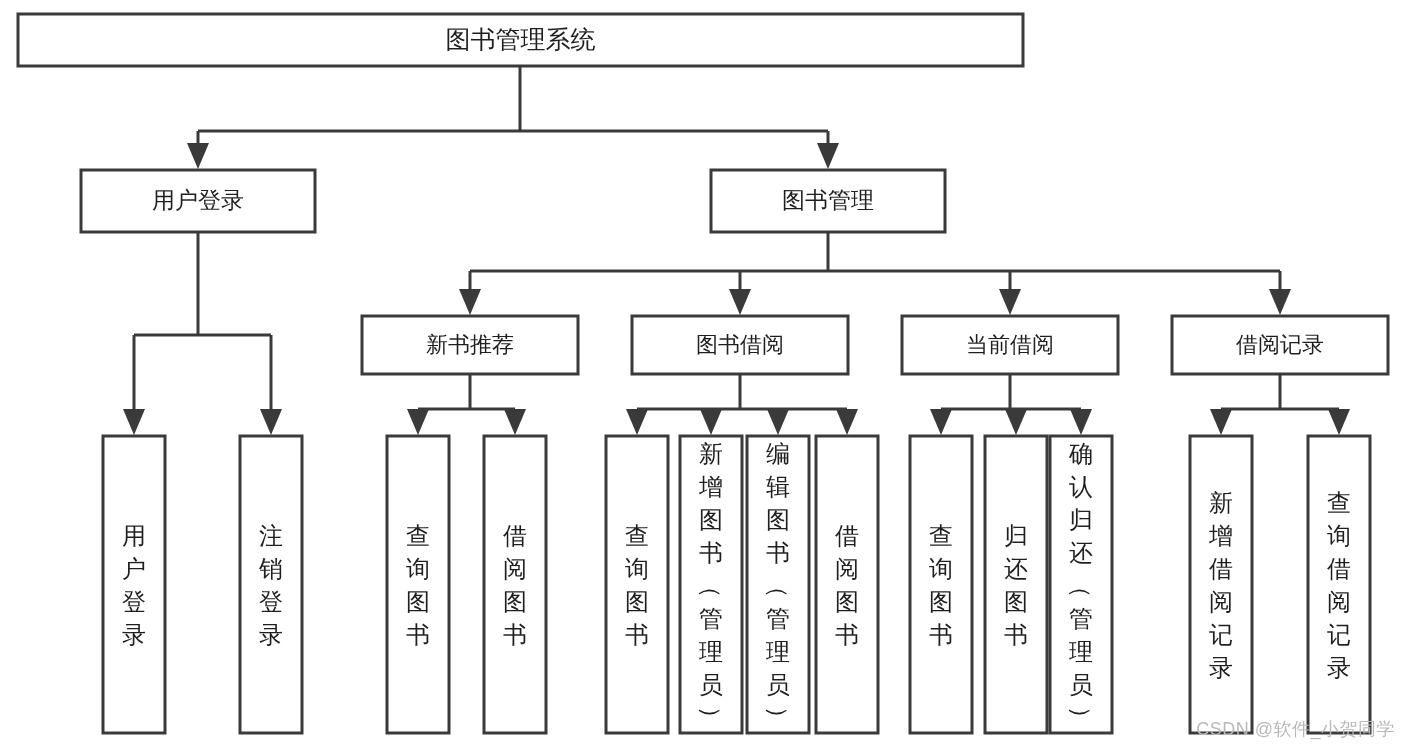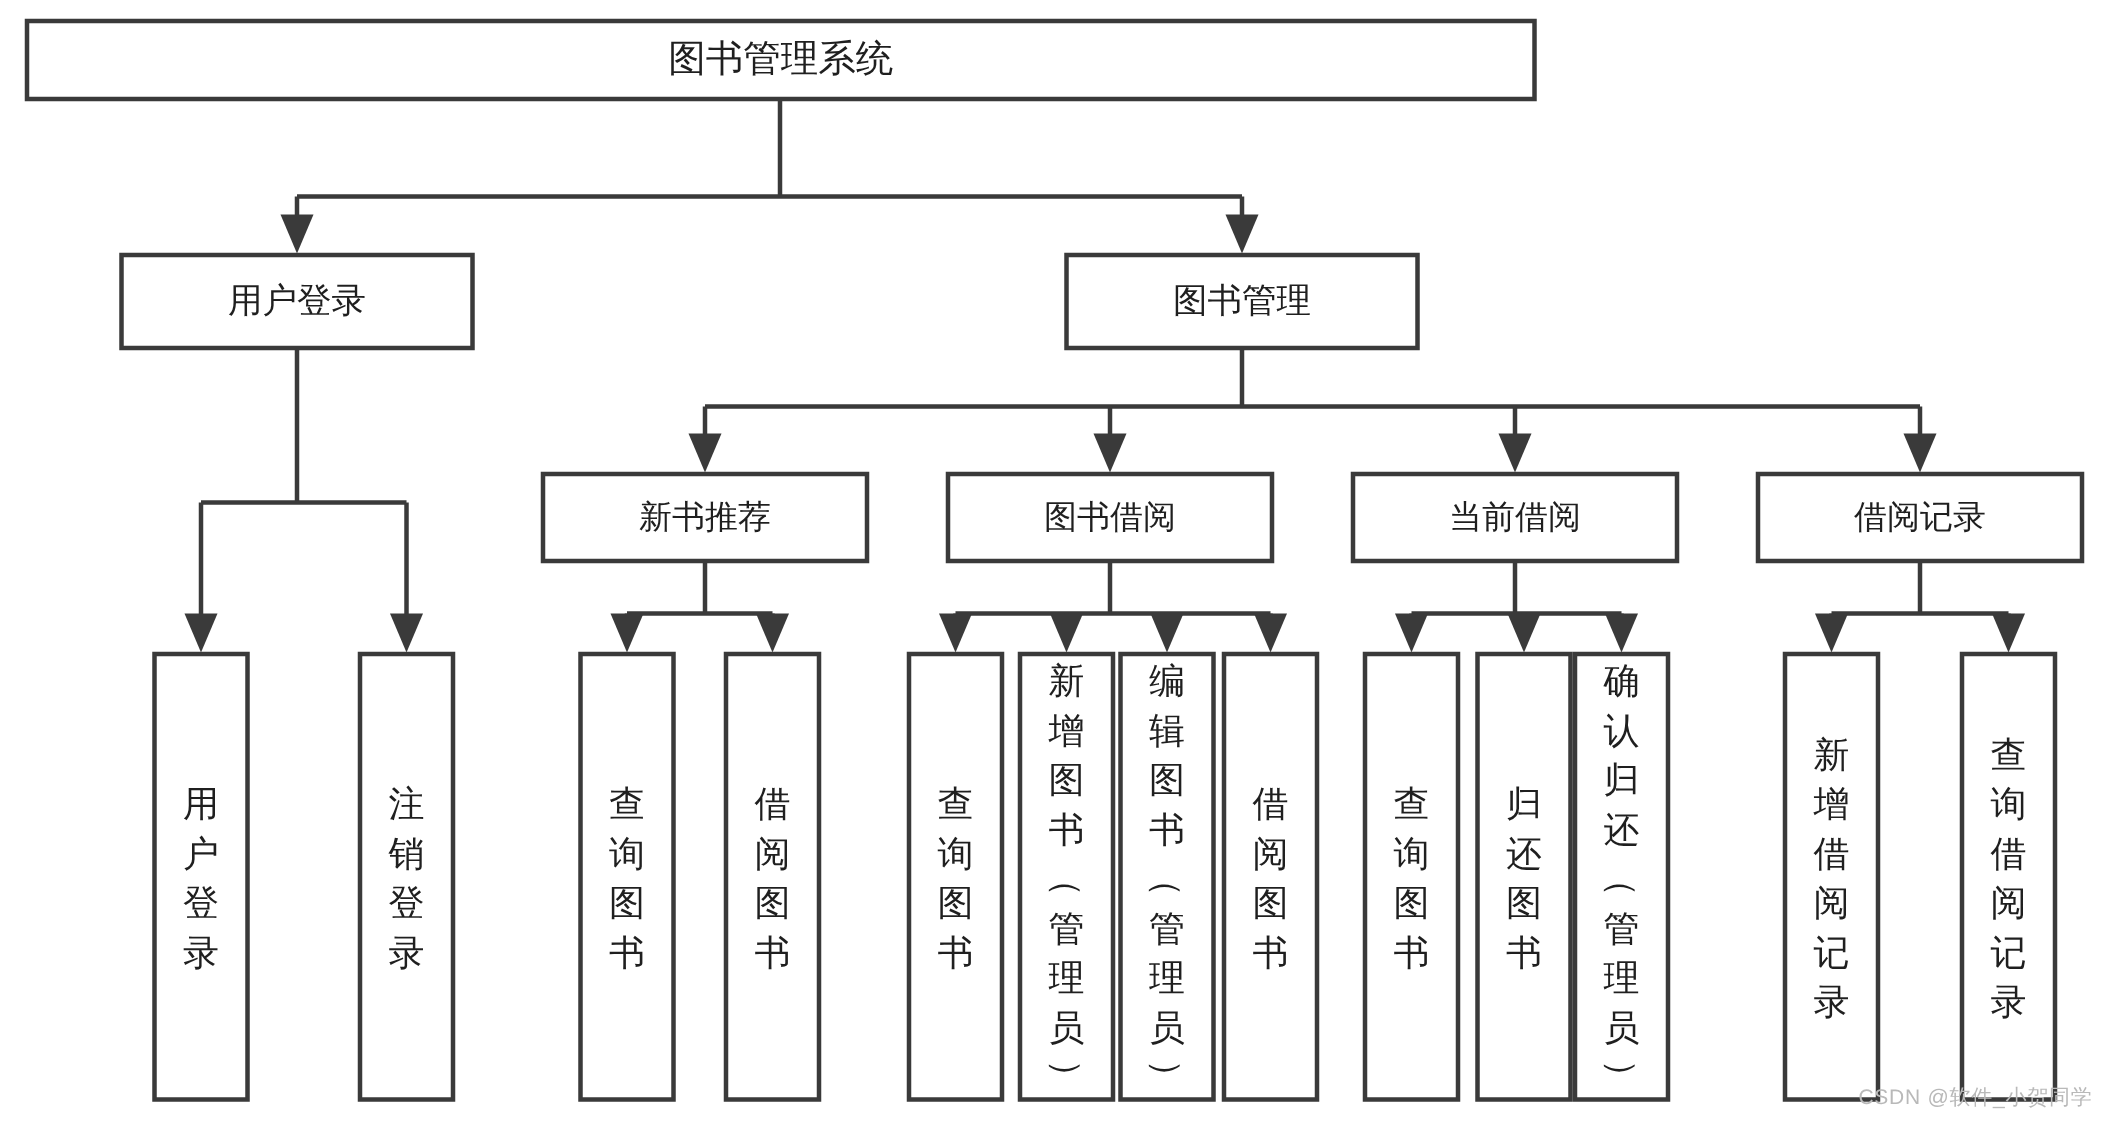--- a/index.html
+++ b/index.html
@@ -56,21 +56,21 @@
   }
   .arrow-head {
     fill: #3a3a3a;
     stroke: none;
   }
   .watermark {
     position: absolute;
     right: 10px;
     bottom: 6px;
     font-family: "Liberation Sans", "DejaVu Sans", sans-serif;
-    font-size: 14px;
+    font-size: 18px;
     color: #b9b9b9;
     white-space: nowrap;
     letter-spacing: 0.5px;
     user-select: none;
   }
 </style>
 </head>
 <body>
 
 <div id="diagram-root">

